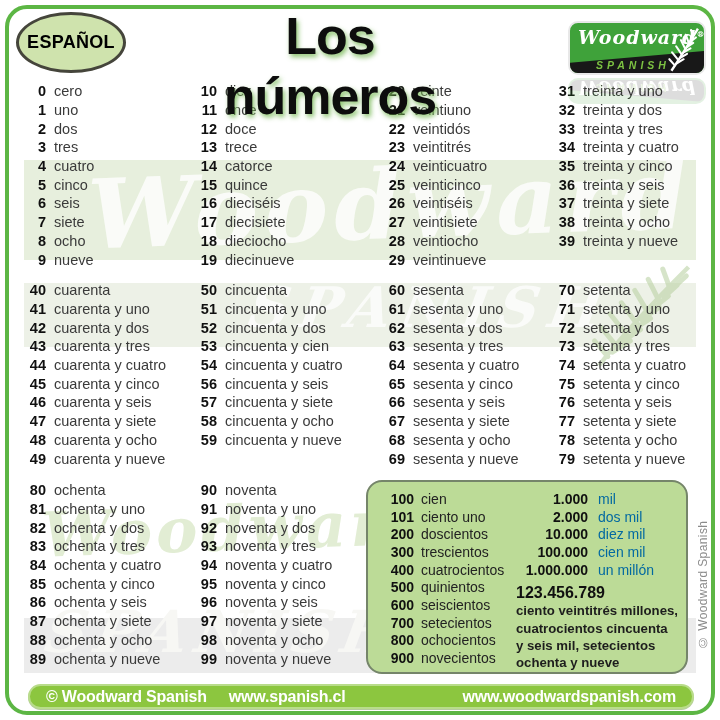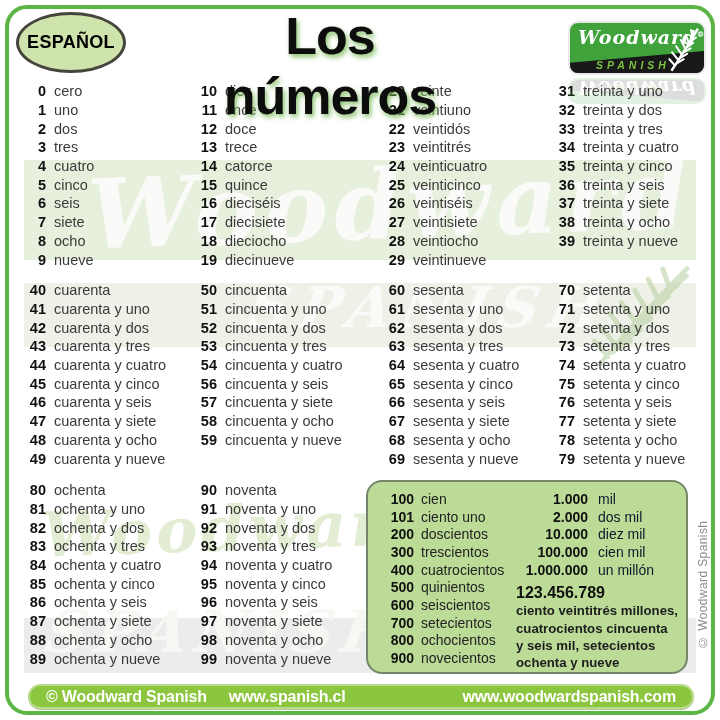--- a/index.html
+++ b/index.html
@@ -85,21 +85,21 @@
     background:#bcdb97;border:2px solid#75856a;border-radius:16px;
     box-sizing:border-box;padding:8px 8px 4px 12px;display:flex;
   }
   .box-left{flex:none;width:136px;}
   .box-left .row{height:17.7px;}
   .box-left .num{width:34px;font-size:14px;}
   .box-left .word{margin-left:7px;font-size:14px;color:#222;}
   .box-right{flex:1;}
   .box-right .row{height:17.7px;}
   .tnum{flex:none;width:72px;text-align:right;font-weight:bold;font-size:14px;color:#101010;}
-  .tword{margin-left:10px;font-size:14px;color:#0f172a;white-space:nowrap;}
+  .tword{margin-left:10px;font-size:14px;color:#0369a1;white-space:nowrap;}
   .example{margin-top:6px;}
   .example-num{font-weight:bold;font-size:16px;color:#101010;}
   .ex-line{font-size:13.2px;line-height:17.3px;color:#1d1d1d;font-weight:bold;white-space:nowrap;}
   
   .side-credit{
     position:absolute;right:10px;top:505px;height:160px;z-index:2;
     writing-mode:vertical-rl;transform:rotate(180deg);
     font-size:12px;color:#8b8b8b;letter-spacing:.4px;text-align:center;
   }
   
@@ -376,21 +376,21 @@
       <div class="row">
         <span class="num">51</span>
         <span class="word">cincuenta y uno</span>
       </div>
       <div class="row">
         <span class="num">52</span>
         <span class="word">cincuenta y dos</span>
       </div>
       <div class="row">
         <span class="num">53</span>
-        <span class="word">cincuenta y tres</span>
+        <span class="word">cincuenta y cien</span>
       </div>
       <div class="row">
         <span class="num">54</span>
         <span class="word">cincuenta y cuatro</span>
       </div>
       <div class="row">
         <span class="num">56</span>
         <span class="word">cincuenta y seis</span>
       </div>
       <div class="row">

